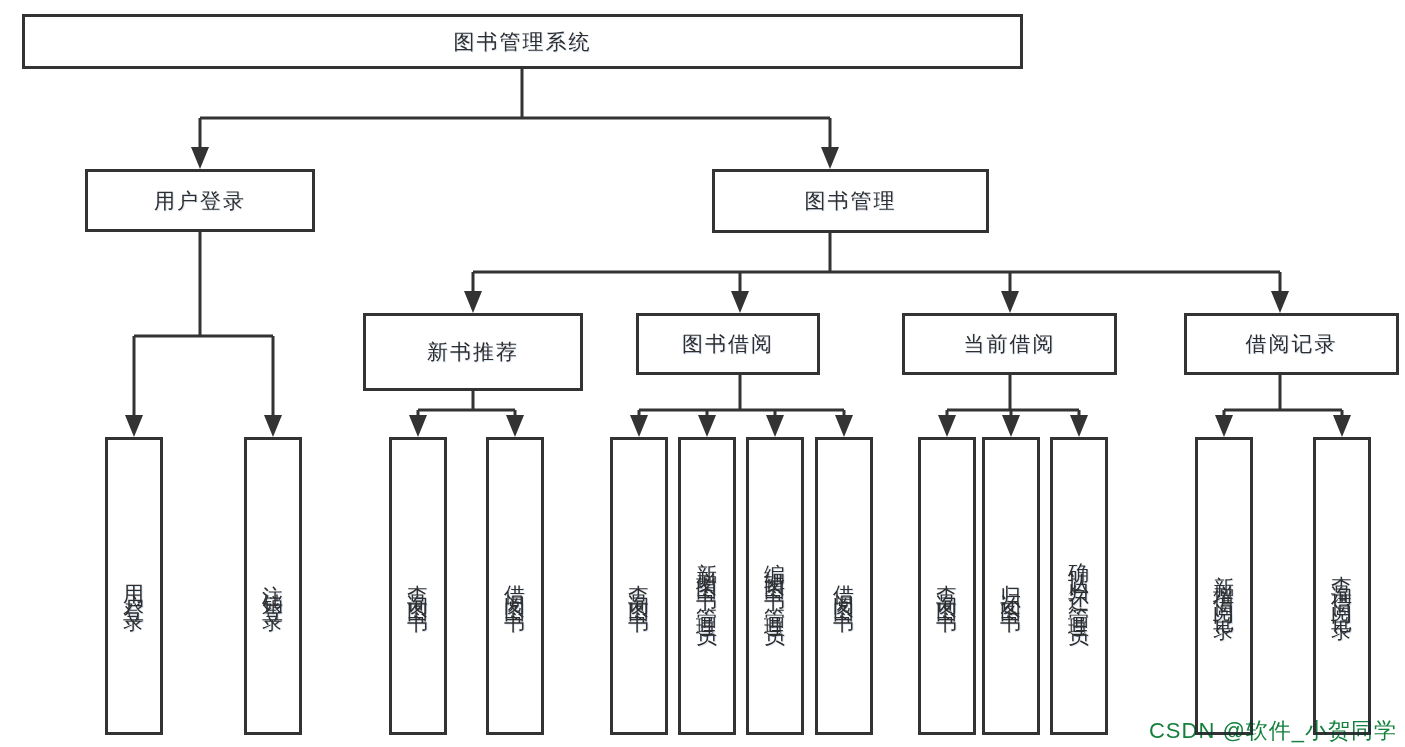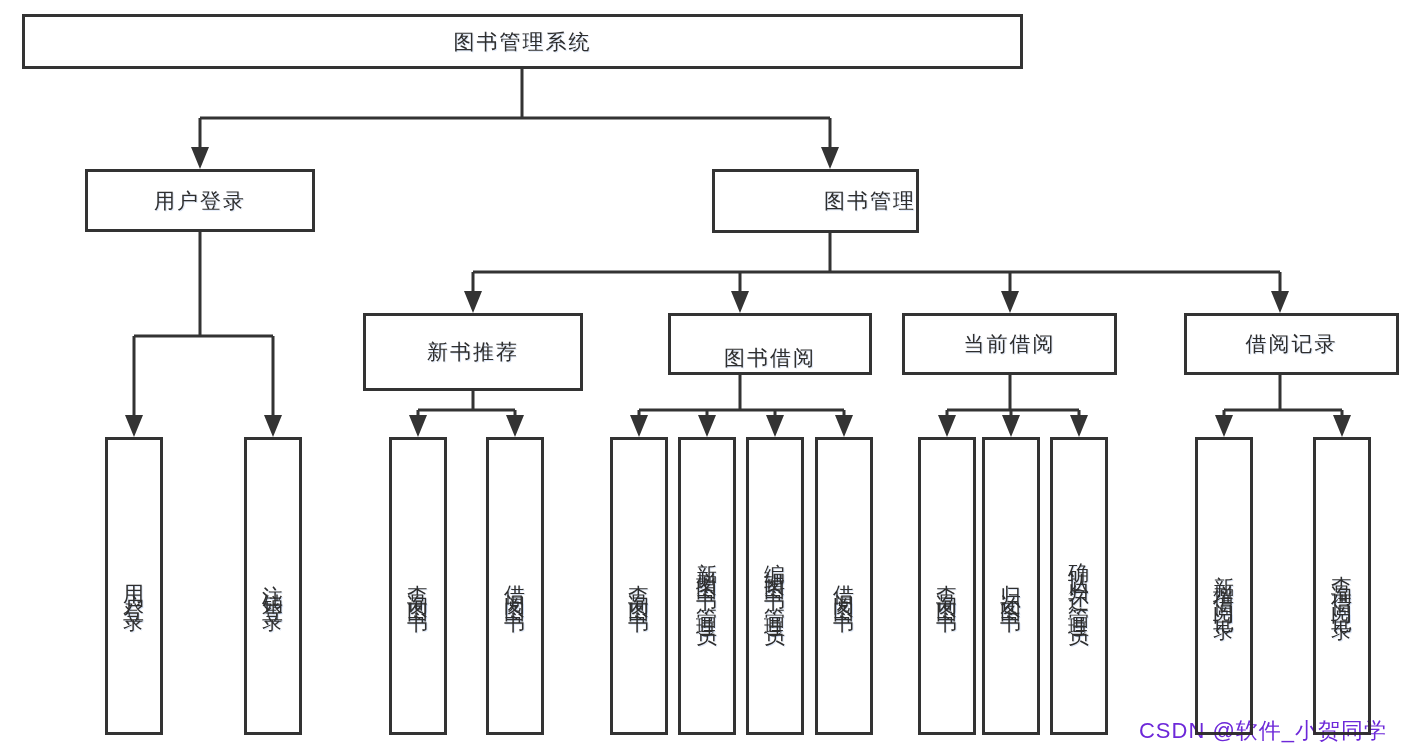--- a/index.html
+++ b/index.html
@@ -44,23 +44,23 @@
     font-size: 21px;
     line-height: 1;
     letter-spacing: 9px;
     color: #2e2e2e;
     text-shadow: 1px 1px 0 rgba(110, 150, 220, 0.22);
     white-space: nowrap;
   }
   .watermark {
     position: absolute;
     top: 716px;
-    right: 18px;
+    right: 8px;
     font-size: 22px;
-    color: #6d28d9;
+    color: #15803d;
     letter-spacing: 1px;
     z-index: 10;
     mix-blend-mode: darken;
     white-space: nowrap;
   }
 </style>
 </head>
 <body>
 
 <div class="canvas">
@@ -122,28 +122,28 @@
       M1333 415 L1351 415 L1342 437 Z"></path>
   </svg>
 
   <div class="node" style="left:22px; top:14px; width:1001px; height:55px;">
     <span class="hlabel">图书管理系统</span>
   </div>
 
   <div class="node" style="left:85px; top:169px; width:230px; height:63px;">
     <span class="hlabel">用户登录</span>
   </div>
-  <div class="node" style="left:712px; top:169px; width:207px; height:64px;justify-content:flex-end;">
+  <div class="node" style="left:712px; top:169px; width:277px; height:64px;">
     <span class="hlabel">图书管理</span>
   </div>
 
   <div class="node" style="left:363px; top:313px; width:220px; height:78px;">
     <span class="hlabel">新书推荐</span>
   </div>
-  <div class="node" style="left:668px; top:313px; width:204px; height:62px;align-items:flex-end;">
+  <div class="node" style="left:636px; top:313px; width:184px; height:62px;">
     <span class="hlabel">图书借阅</span>
   </div>
   <div class="node" style="left:902px; top:313px; width:215px; height:62px;text-align:right;">
     <span class="hlabel">当前借阅</span>
   </div>
   <div class="node" style="left:1172px; top:313px; width:215px; height:62px;margin-left:12px;">
     <span class="hlabel">借阅记录</span>
   </div>
 
   <div class="node" style="left:105px; top:437px; width:58px; height:298px;">

